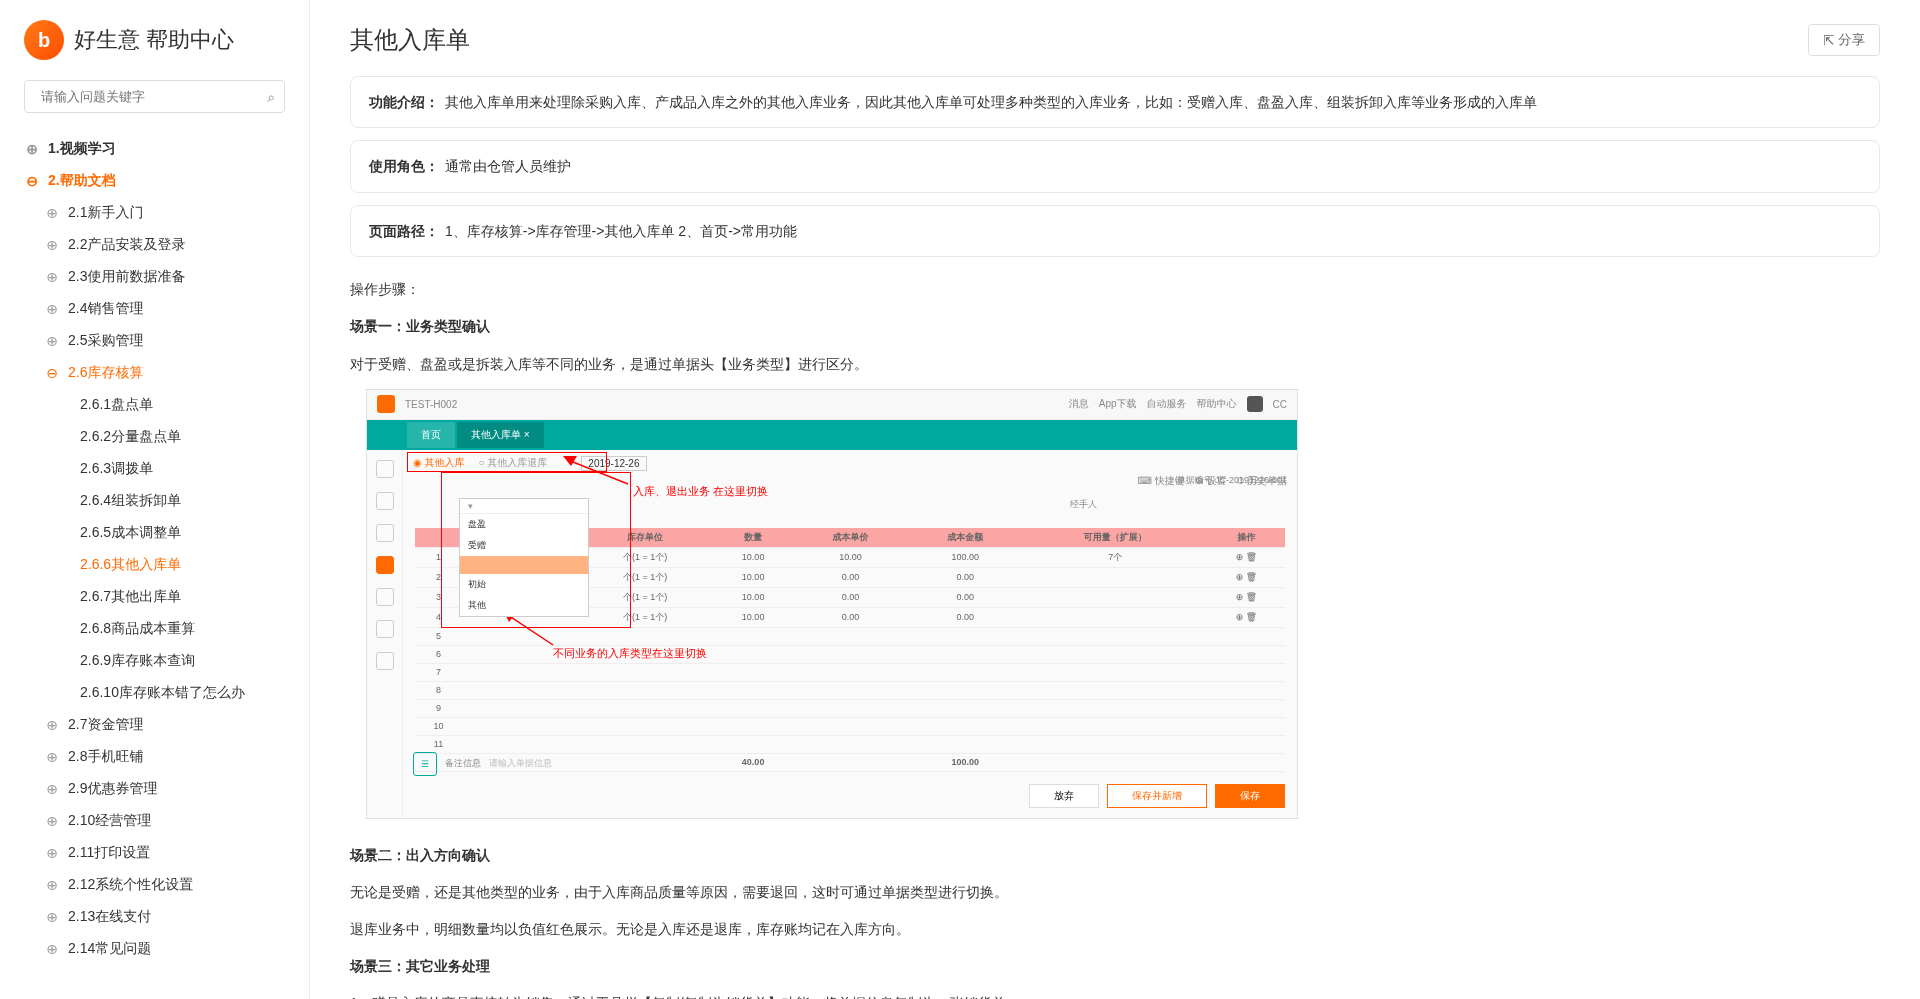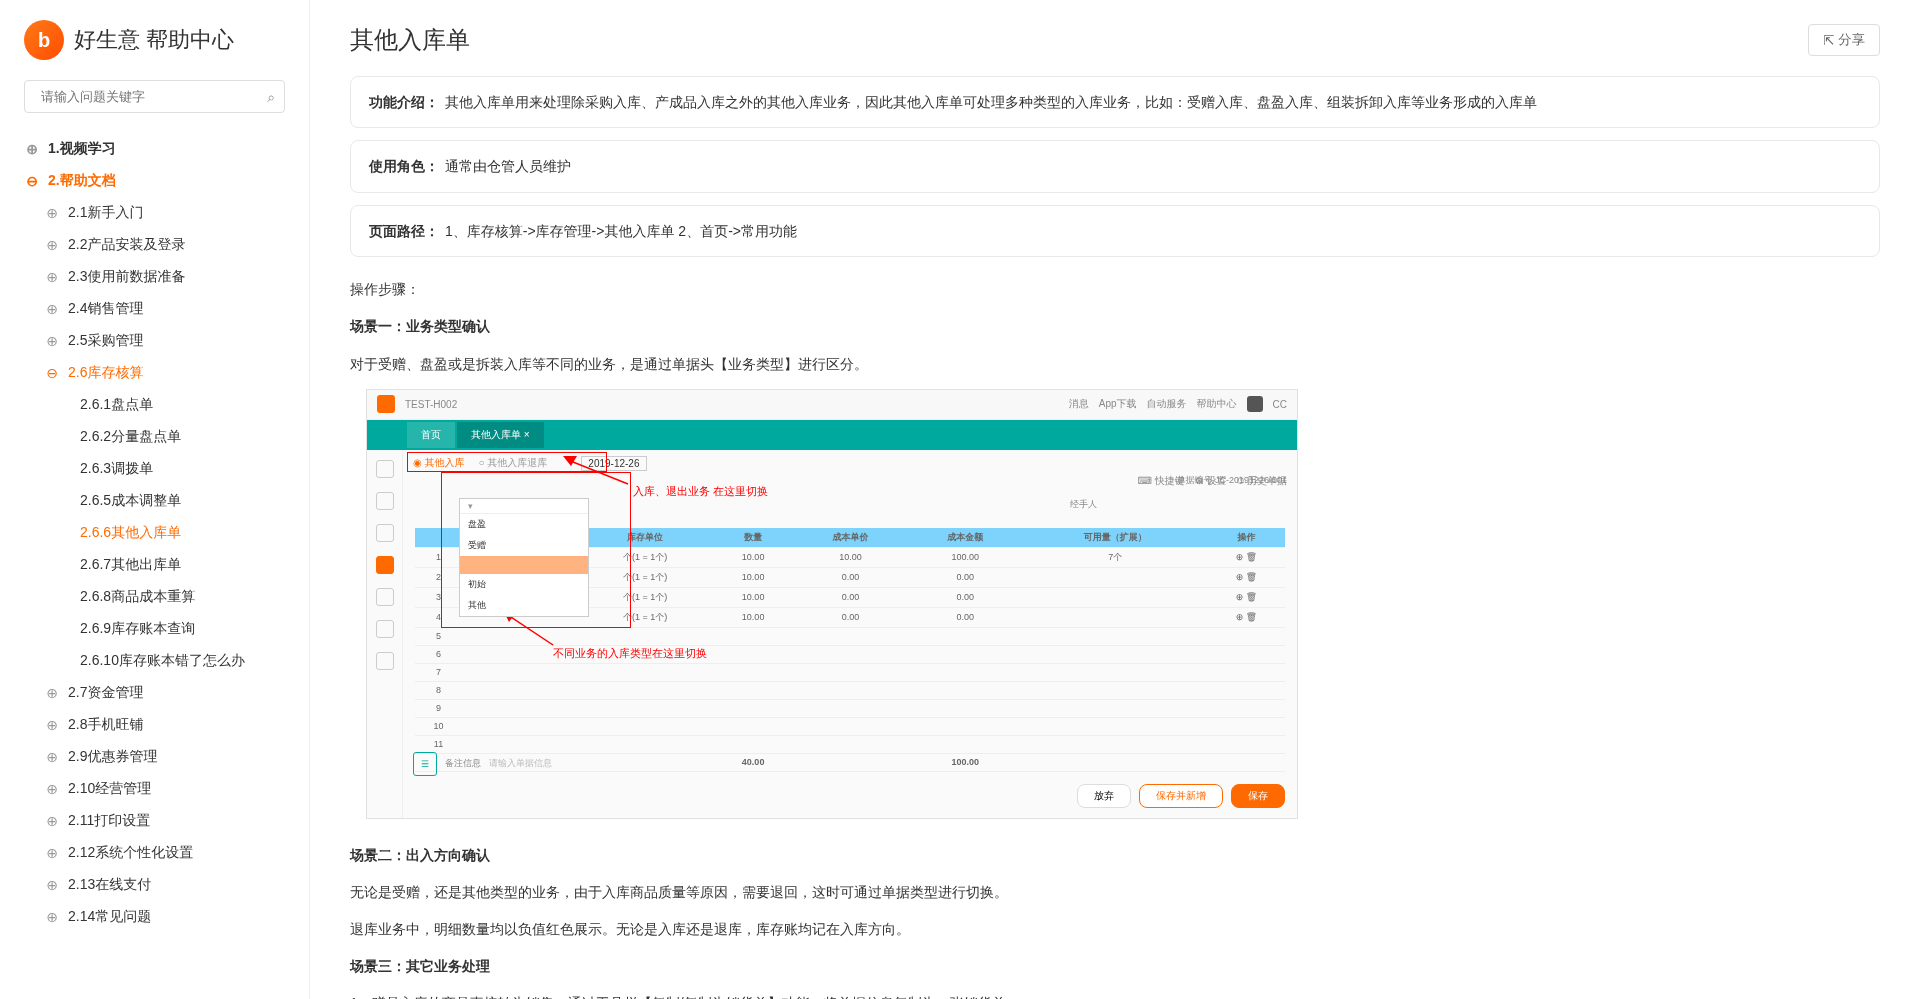--- a/index.html
+++ b/index.html
@@ -38,26 +38,26 @@
 .ss-tab { background: rgba(255,255,255,0.15); color: #fff; font-size: 10px; padding: 6px 14px; }
 .ss-tab.active { background: #008c82; }
 .ss-leftbar { position: absolute; left: 0; top: 60px; bottom: 0; width: 36px; background: #fafafa; border-right: 1px solid #eee; display: flex; flex-direction: column; align-items: center; padding-top: 10px; gap: 14px; }
 .ss-leftbar div { width: 18px; height: 18px; border: 1px solid #ccc; border-radius: 3px; font-size: 8px; color: #bbb; }
 .ss-leftbar .hl { background: #ff6a00; border-color: #ff6a00; }
 .ss-body { position: absolute; left: 36px; right: 0; top: 60px; bottom: 0; padding: 8px 12px; }
 .ss-redbox1 { position: absolute; border: 1.5px solid #f00; }
 .ss-redtext { color: #f00; font-size: 11px; position: absolute; }
 .ss-table { width: 100%; font-size: 9px; border-collapse: collapse; margin-top: 70px; color: #666; }
 .ss-table th, .ss-table td { border-bottom: 1px solid #eee; padding: 3px 4px; text-align: center; height: 18px; }
-.ss-table th { background: #7dd3fc; }
+.ss-table th { background: #fca5a5; }
 .ss-dropdown { position: absolute; left: 56px; top: 48px; width: 130px; background: #fff; border: 1px solid #ccc; z-index: 5; font-size: 9px; }
 .ss-dropdown div { padding: 4px 8px; }
 .ss-dropdown .sel { background: #ffb380; }
 .ss-footer { position: absolute; bottom: 10px; right: 12px; display: flex; gap: 8px; }
-.ss-footer button { font-size: 10px; padding: 4px 16px; border: 1px solid #ddd; background: #fff; border-radius: 8px; }
+.ss-footer button { font-size: 10px; padding: 4px 24px; border: 1px solid #ddd; background: #fff; border-radius: 0; }
 .ss-footer .primary { background: #ff6a00; color: #fff; border-color: #ff6a00; }
 </style>
 </head>
 <body>
 
 <div class="container">
   <aside class="sidebar">
     <div class="logo-row">
       <div class="logo-circle">b</div>
       <div class="logo-text">好生意 帮助中心</div>
@@ -100,20 +100,23 @@
           <span>2.6库存核算</span>
         </li>
       <li class="lvl2">
           <span>2.6.1盘点单</span>
         </li>
       <li class="lvl2">
           <span>2.6.2分量盘点单</span>
         </li>
       <li class="lvl2">
           <span>2.6.3调拨单</span>
+        </li>
+      <li class="lvl2">
+          <span>2.6.4组装拆卸单</span>
         </li>
       <li class="lvl2">
           <span>2.6.5成本调整单</span>
         </li>
       <li class="lvl2 active">
           <span>2.6.6其他入库单</span>
         </li>
       <li class="lvl2">
           <span>2.6.7其他出库单</span>
         </li>

